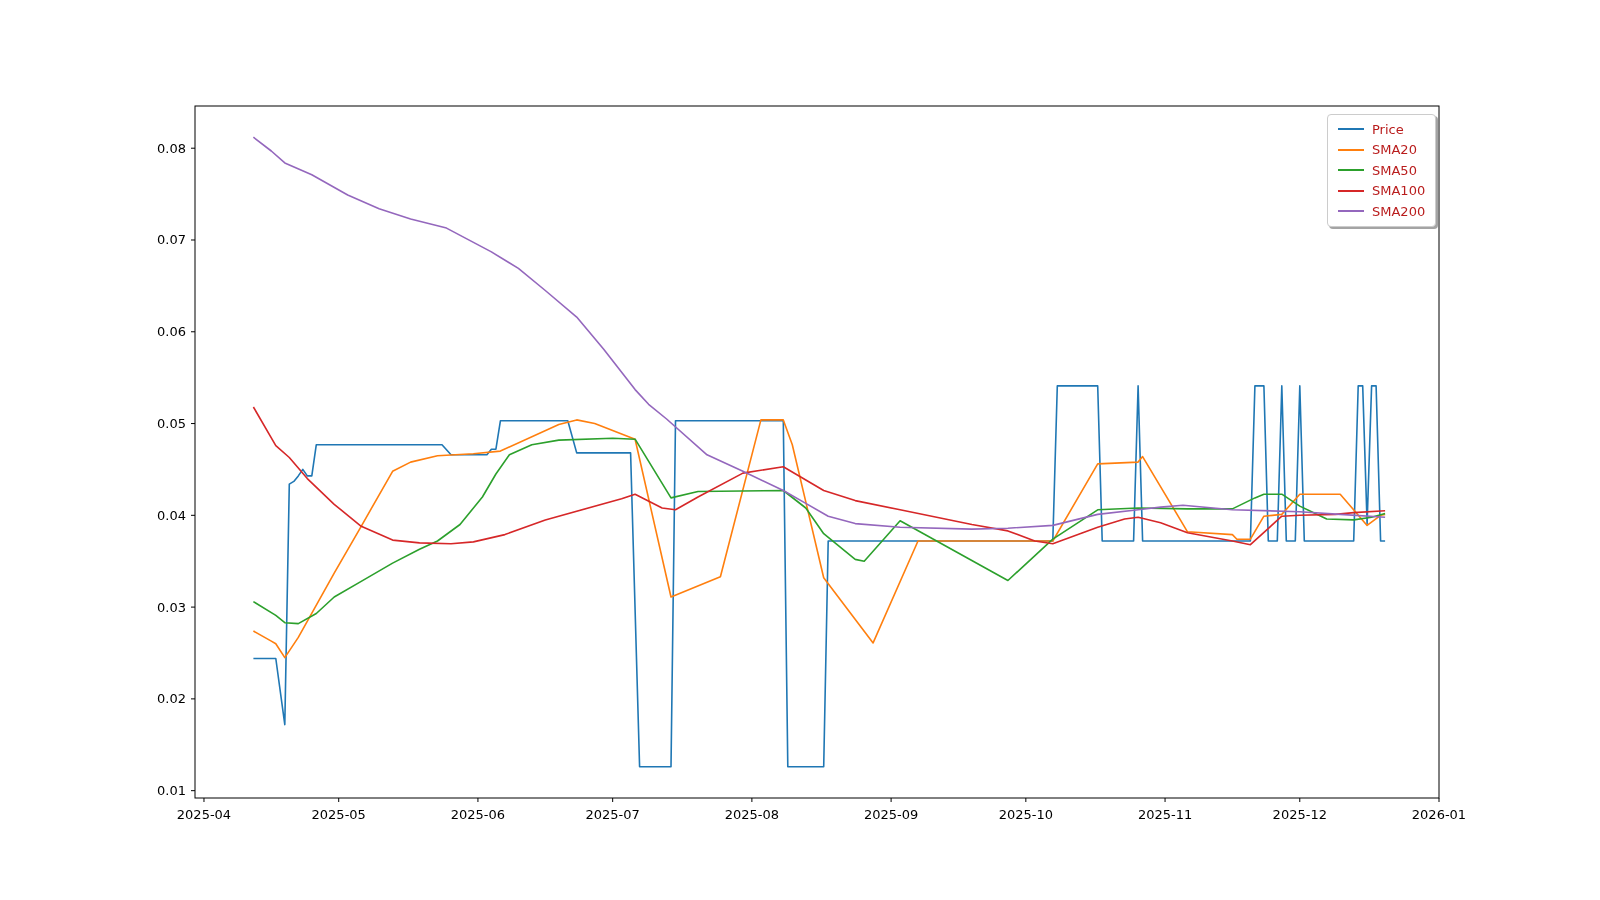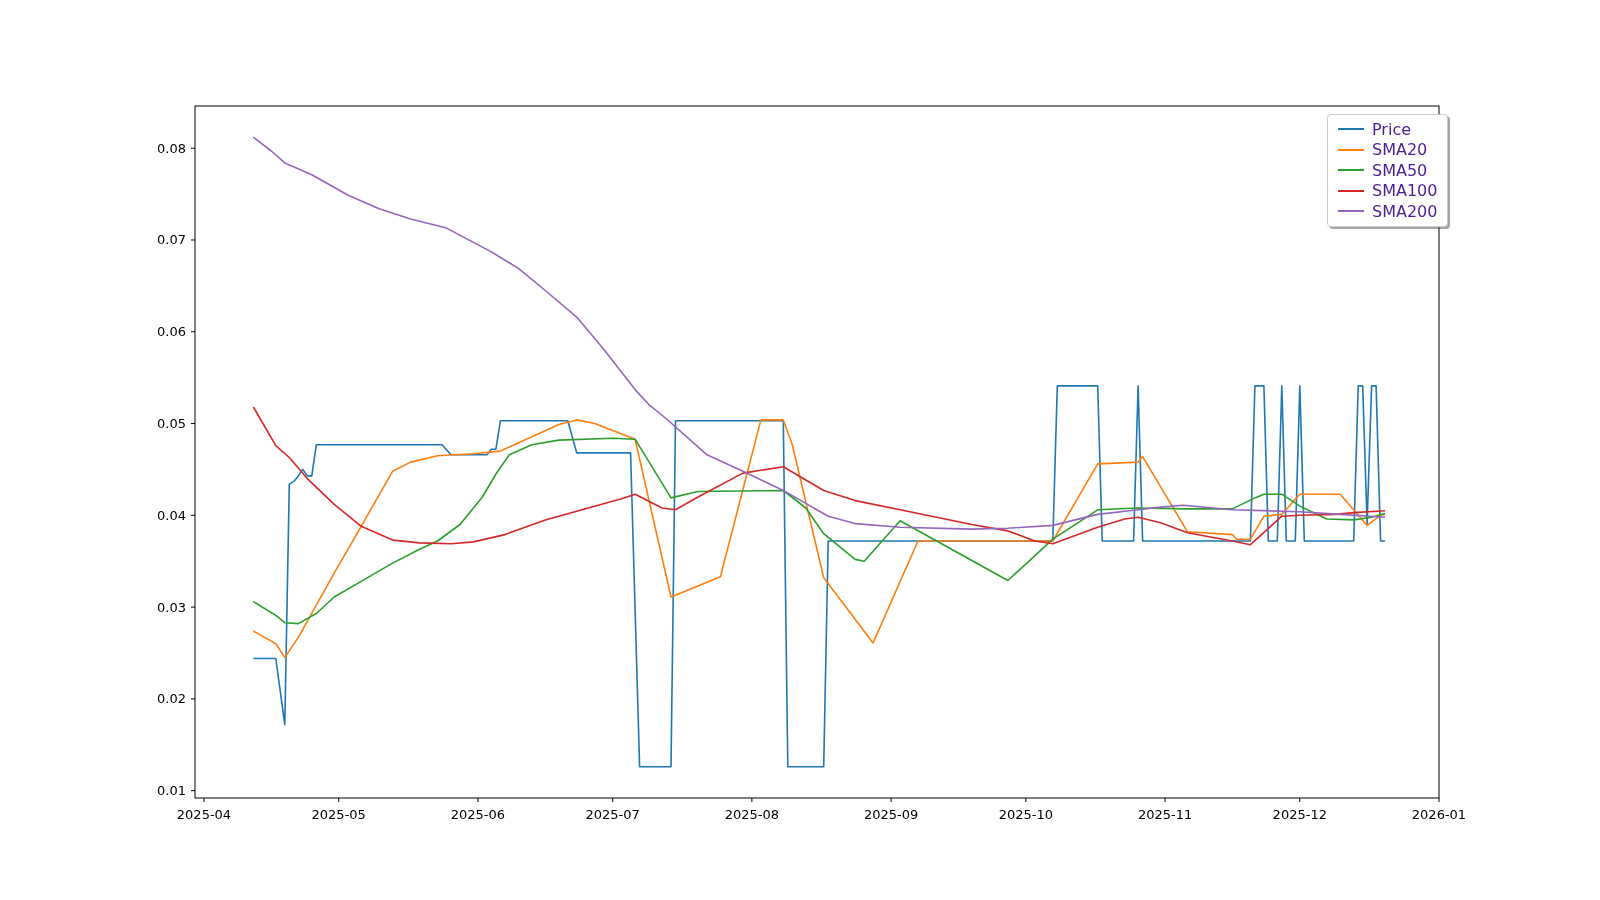--- a/index.html
+++ b/index.html
@@ -35,22 +35,22 @@
   }
   .legend-line{
     display:inline-block;
     width:26px;
     height:0;
     border-top:2px solid #000;
     margin-right:8px;
     flex:0 0 auto;
   }
   .legend-label{
-    font-size:16px;
-    color:#4c1d95;
+    font-size:13px;
+    color:#b91c1c;
   }
 </style>
 </head>
 <body>
 
 <div id="figure">
   <svg id="chart-svg" width="1600" height="900">
       <rect x="195" y="106" width="1244" height="692" fill="none" stroke="#000000" stroke-width="1"></rect>
       <line x1="203.98194945848377" y1="798" x2="203.98194945848377" y2="802" stroke="#000000" stroke-width="1"></line>
       <text x="203.98194945848377" y="819" text-anchor="middle" class="tick-label">2025-04</text>

